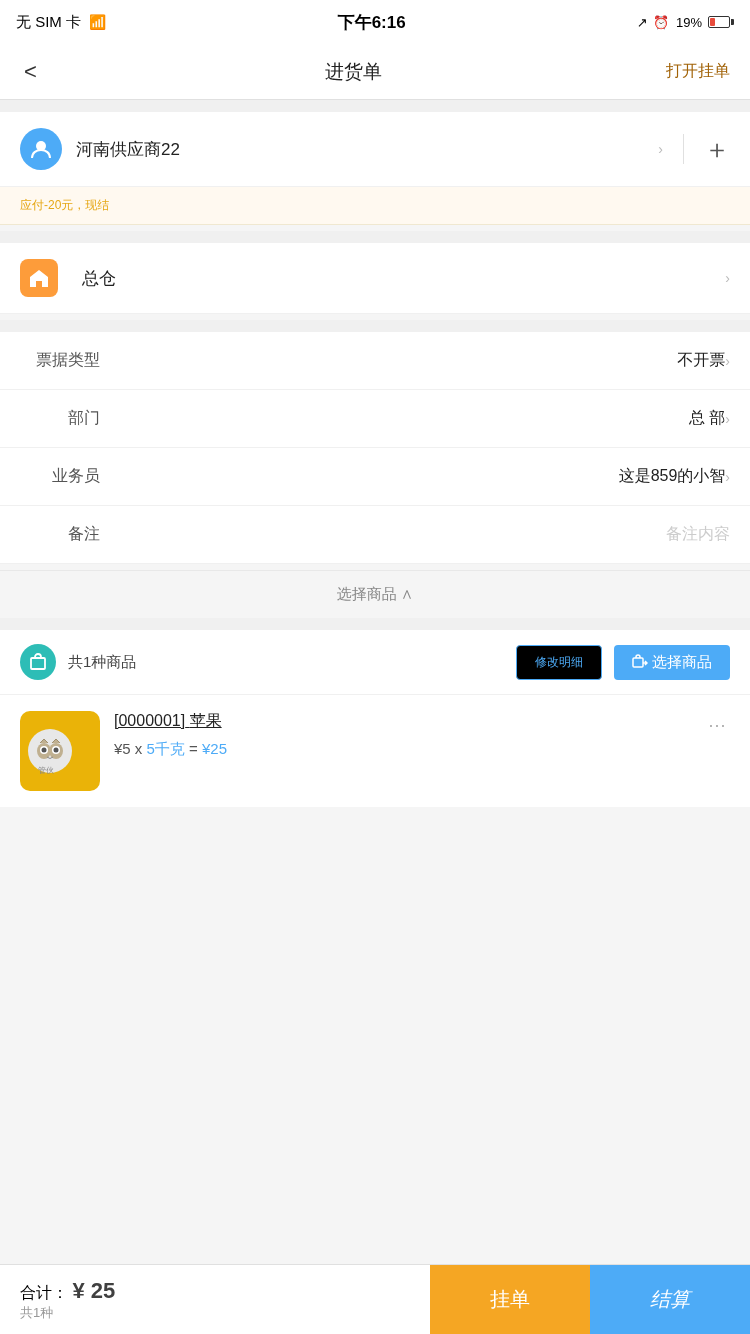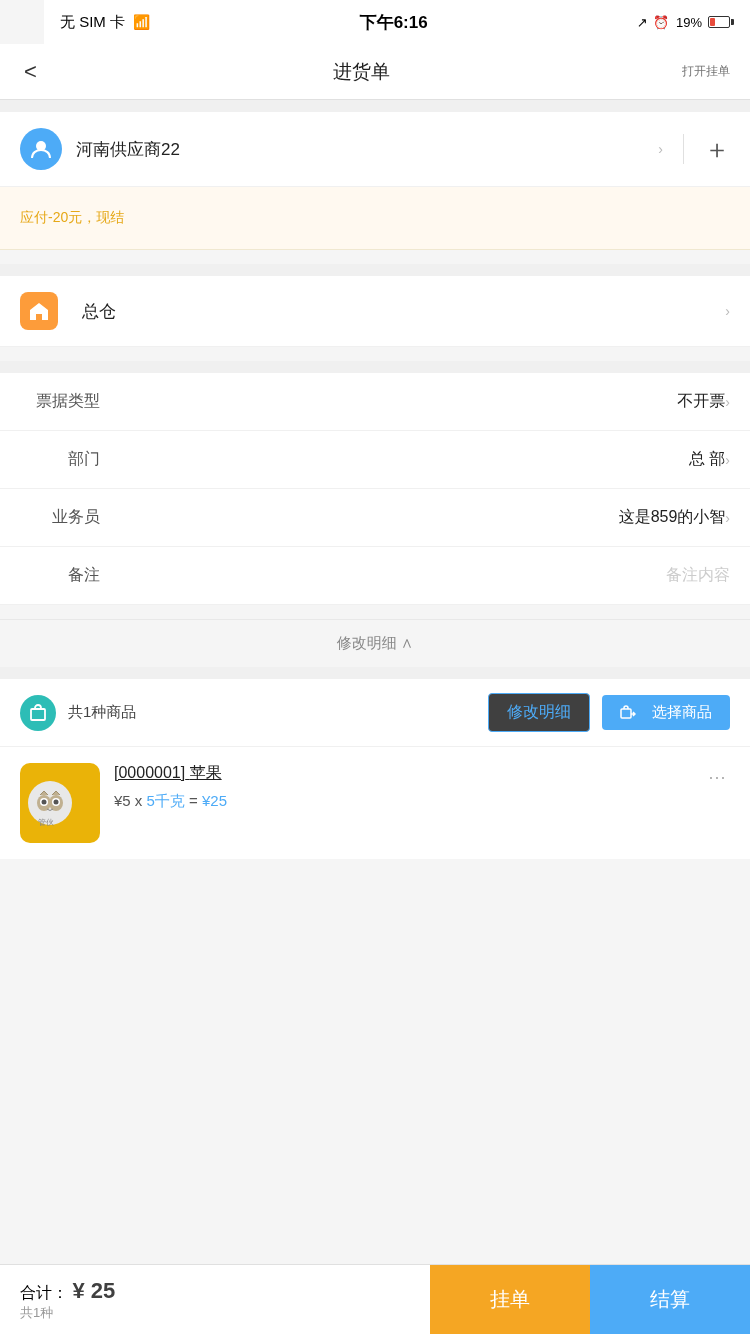--- a/index.html
+++ b/index.html
@@ -16,21 +16,20 @@
     
     .status-bar {
       background: #fff;
       height: 44px;
       display: flex;
       align-items: center;
       justify-content: space-between;
       padding: 0 16px;
       font-size: 15px;
       font-weight: 500;
-      margin-left: 44px;
     }
     .status-left { display: flex; align-items: center; gap: 8px; }
     .status-time { font-size: 17px; font-weight: 600; }
     .status-right { display: flex; align-items: center; gap: 6px; font-size: 13px; }
     .battery-icon {
       display: inline-flex;
       align-items: center;
     }
     .battery-body {
       width: 22px; height: 12px;
@@ -69,35 +68,35 @@
       color: #333;
       cursor: pointer;
       padding: 4px;
     }
     .nav-title {
       font-size: 19px;
       font-weight: 500;
       color: #222;
     }
     .nav-action {
-      font-size: 12px;
-      color: #737373;
+      font-size: 16px;
+      color: #a16207;
       cursor: pointer;
     }
 
     
     .divider-gray {
       background: #f0f0f0;
       height: 12px;
     }
 
     
     .section {
       background: #fff;
-      margin-bottom: 14px;
+      margin-bottom: 6px;
     }
 
     
     .supplier-row {
       display: flex;
       align-items: center;
       padding: 16px 20px;
       background: #fff;
       border-bottom: 1px solid #f0f0f0;
       position: relative;
@@ -129,22 +128,22 @@
     .supplier-divider-v {
       width: 1px;
       height: 30px;
       background: #e0e0e0;
       margin-right: 20px;
     }
 
     
     .notice-bar {
       background: #fff9f0;
-      padding: 22px 20px;
-      font-size: 14px;
+      padding: 10px 20px;
+      font-size: 12px;
       color: #e6a817;
       border-bottom: 1px solid #f0e8d0;
     }
 
     
     .warehouse-row {
       display: flex;
       align-items: center;
       padding: 16px 20px;
       background: #fff;
@@ -225,37 +224,37 @@
       flex-shrink: 0;
     }
     .product-count-text {
       font-size: 15px;
       color: #444;
       flex: 1;
     }
     .btn-outline {
       border: 1.5px solid #4dabf7;
       color: #4dabf7;
-      background: #404040;
+      background: #000000;
       padding: 8px 18px;
       border-radius: 4px;
-      font-size: 16px;
+      font-size: 12px;
       cursor: pointer;
     }
     .btn-blue {
       background: #4dabf7;
       color: #fff;
       border: none;
       padding: 8px 18px;
       border-radius: 4px;
       font-size: 15px;
       cursor: pointer;
       display: flex;
       align-items: center;
-      gap: 16px;
+      gap: 4px;
     }
 
     
     .product-item {
       display: flex;
       align-items: flex-start;
       padding: 16px 20px;
       background: #fff;
       border-top: 1px solid #f0f0f0;
       gap: 14px;
@@ -335,20 +334,21 @@
     .btn-settle {
       width: 160px;
       background: #4dabf7;
       color: #fff;
       font-size: 20px;
       border: none;
       cursor: pointer;
       display: flex;
       align-items: center;
       justify-content: center;
+      font-style: italic;
     }
 
     
     .page-content {
       padding-bottom: 70px;
     }
 
     .wifi-icon { font-size: 14px; }
   </style>
 </head>
@@ -435,21 +435,21 @@
       <span class="form-value">这是859的小智</span>
       <span class="chevron-right">›</span>
     </div>
     <div class="form-row">
       <span class="form-label">备注</span>
       <span class="form-value placeholder">备注内容</span>
     </div>
   </div>
 
   <div class="collapse-row">
-    <span class="collapse-text">修改明细 ∧</span>
+    <span class="collapse-text">选择商品 ∧</span>
   </div>
 
   <div class="divider-gray"></div>
 
   <div class="section">
     <div class="product-header">
 
       <div class="product-count-icon">
         <svg width="20" height="20" viewBox="0 0 20 20" fill="none">
           <rect x="3" y="6" width="14" height="11" rx="1" stroke="white" stroke-width="1.8" fill="none"></rect>

